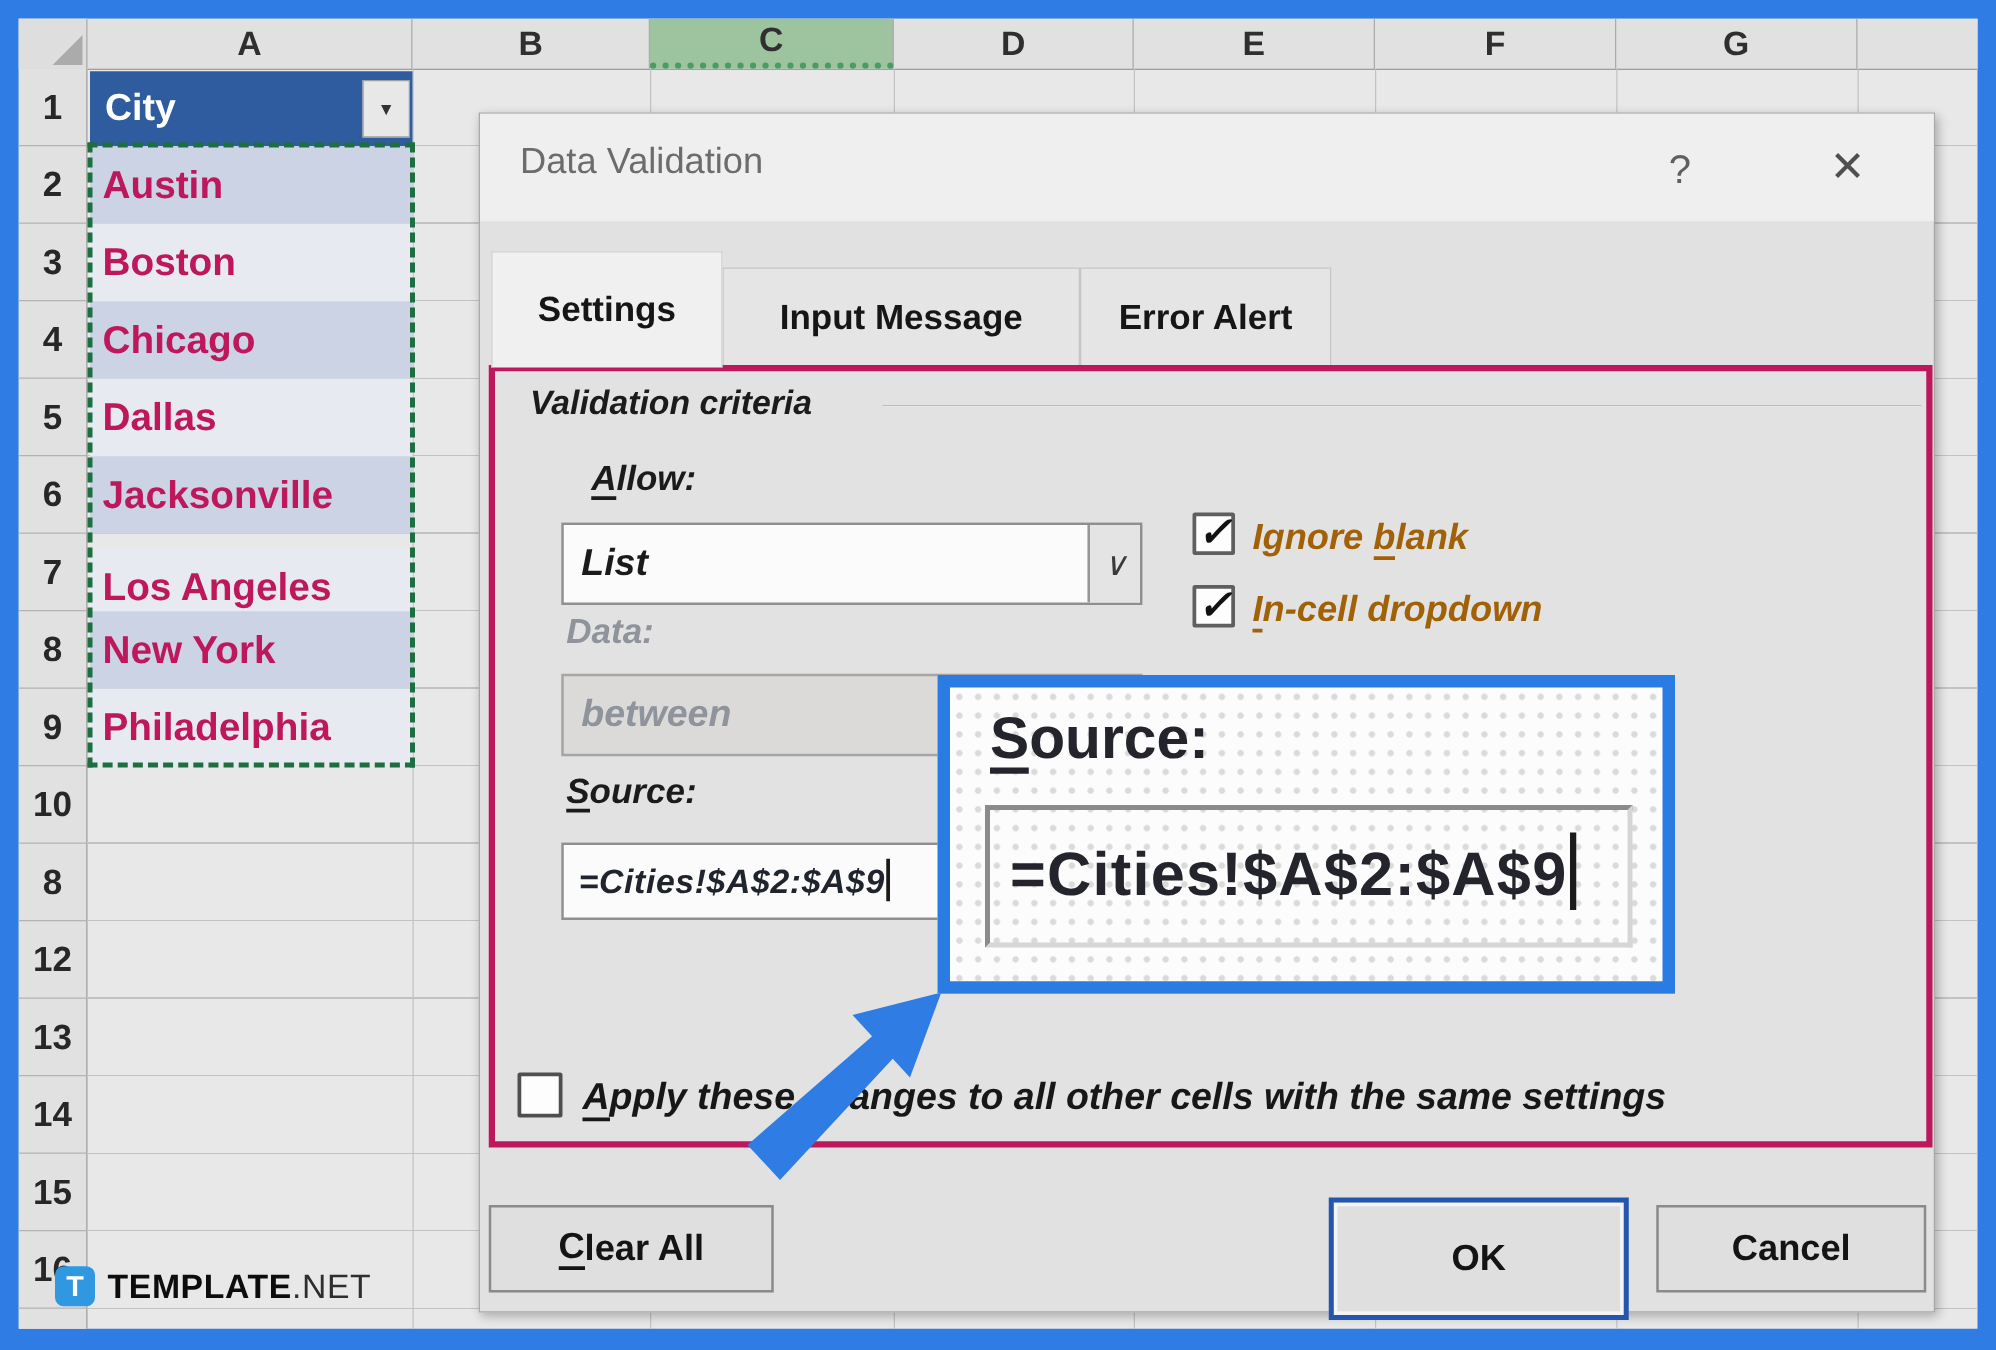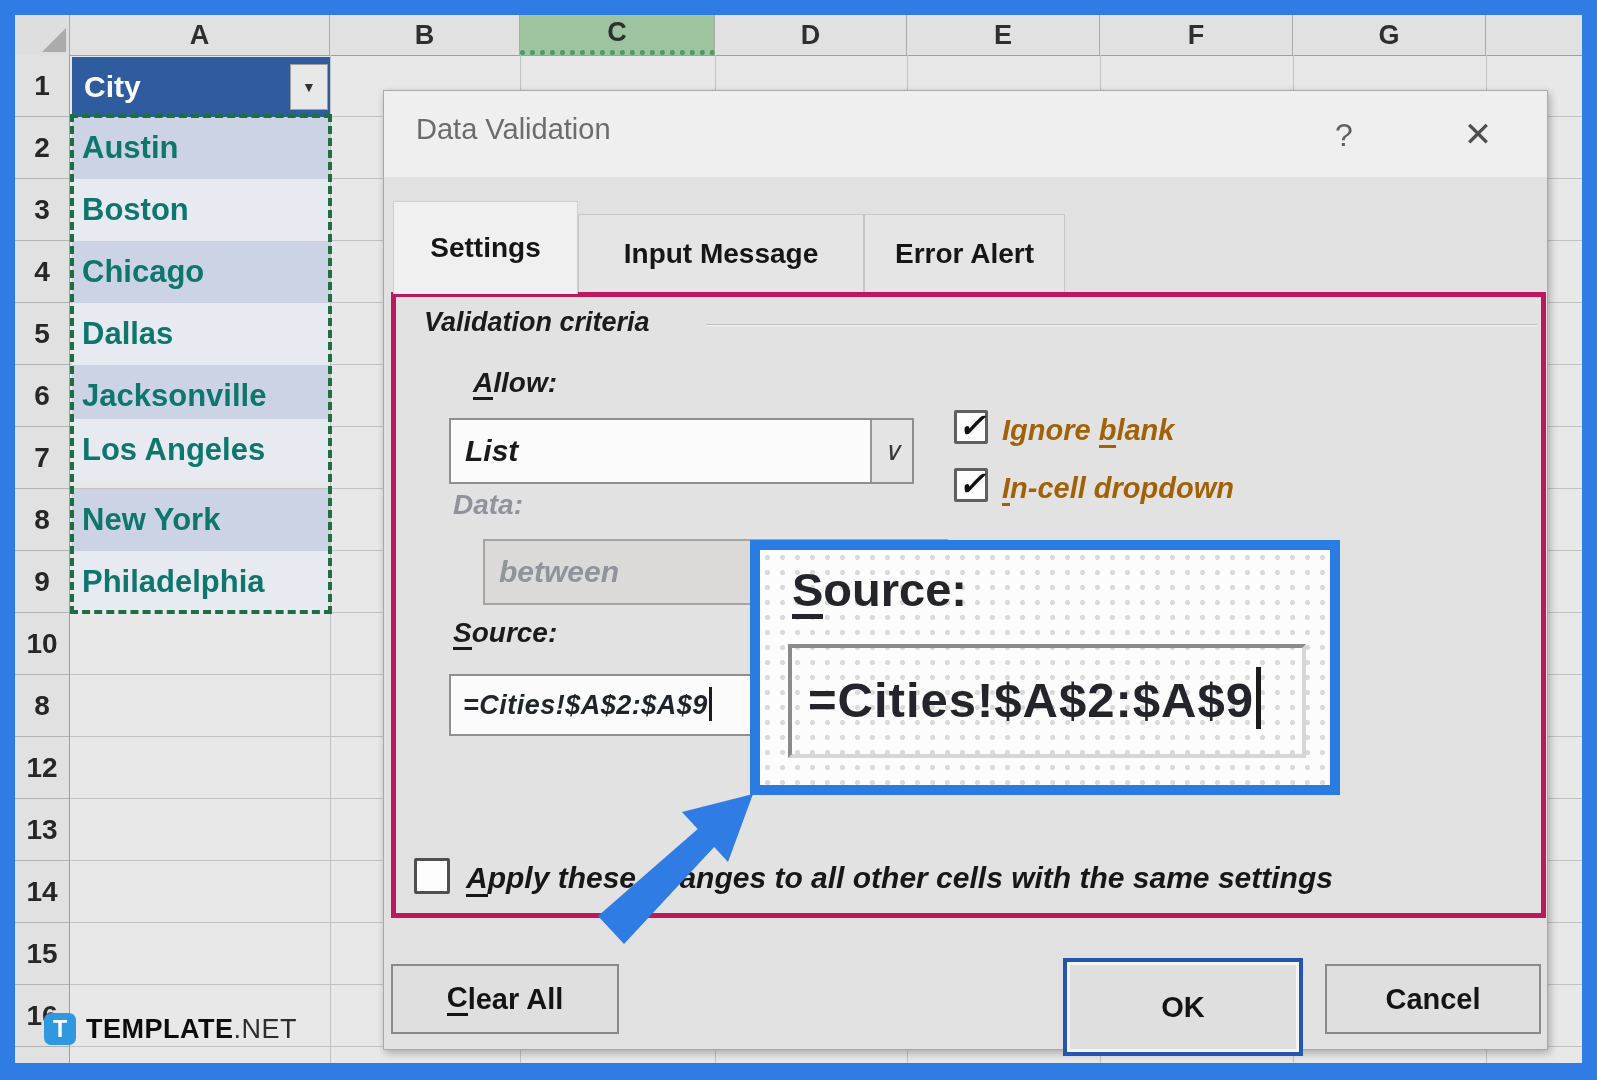--- a/index.html
+++ b/index.html
@@ -26,21 +26,21 @@
   .gridbody{position:absolute;left:55px;top:40px;right:0;bottom:0;
             background:repeating-linear-gradient(to bottom,transparent 0 61px,#c2c2c2 61px 62px);}
   .vline{position:absolute;top:40px;bottom:0;width:1px;background:#c2c2c2;}
 
   .cell-a1{position:absolute;left:57px;top:42px;width:258px;height:60px;background:#2e5c9e;
            color:#fff;font-size:30px;font-weight:600;line-height:60px;padding-left:12px;box-sizing:border-box;}
   .filter-btn{position:absolute;left:275px;top:49px;width:38px;height:46px;background:#e8e8e8;
               border:1px solid #9e9e9e;box-sizing:border-box;display:flex;align-items:center;
               justify-content:center;font-size:14px;color:#333;}
   .citycell{position:absolute;left:57px;width:258px;height:62px;line-height:62px;padding-left:10px;
-            box-sizing:border-box;font-size:31px;font-weight:600;color:#0f766e;}
+            box-sizing:border-box;font-size:31px;font-weight:600;color:#be185d;}
   .band-dark{background:#cbd3e5;} .band-light{background:#e8eaf1;}
   .ants{position:absolute;left:55px;top:99px;width:262px;height:500px;
         border:4px dashed #1e6f3f;box-sizing:border-box;z-index:3;}
 
   
   .dialog{position:absolute;left:383px;top:90px;width:1165px;height:960px;background:#e2e1e1;
           border:1px solid #a9a9a9;box-sizing:border-box;box-shadow:2px 3px 8px rgba(0,0,0,.28);z-index:10;}
   .titlebar{position:absolute;left:0;top:0;right:0;height:86px;background:#f0efef;}
   .dlg-title{position:absolute;left:32px;top:22px;font-size:29px;color:#6c6c6c;}
   .dlg-help{position:absolute;left:930px;top:18px;width:60px;height:52px;text-align:center;
@@ -60,21 +60,21 @@
         border-bottom:1px solid #f4f4f4;}
   .flabel{position:absolute;font-size:28px;font-weight:700;color:#1b1b1b;}
   .flabel-dis{color:#8e939c;}
   .mn{display:inline-block;border-bottom:3px solid currentColor;line-height:1.05;}
   .combo{position:absolute;left:53px;width:465px;height:66px;box-sizing:border-box;
          border:2px solid #8f8f8f;background:#fbfbfb;font-size:30px;font-weight:600;color:#1b1b1b;
          line-height:62px;padding-left:14px;}
   .combo-btn{position:absolute;right:0;top:0;width:42px;height:62px;background:#e4e4e4;
              border-left:2px solid #979797;box-sizing:border-box;display:flex;align-items:center;
              justify-content:center;font-size:26px;color:#3a3a3a;font-weight:400;}
-  .combo-dis{background:#dbdad9;border-color:#a5a5a5;color:#8e939c;margin-left:34px;}
+  .combo-dis{background:#dbdad9;border-color:#a5a5a5;color:#8e939c;}
   .combo-dis .combo-btn{background:#dedede;color:#9a9a9a;}
   .cbx{position:absolute;width:34px;height:34px;box-sizing:border-box;border:3px solid #5f5f5f;
        background:#fdfdfd;border-radius:2px;}
   .cbx .tick{position:absolute;left:1px;top:-7px;font-size:33px;font-weight:700;color:#111;}
   .cbxlabel{position:absolute;font-size:29px;font-weight:700;color:#a16207;}
   .srcinput{position:absolute;left:53px;top:377px;width:462px;height:62px;box-sizing:border-box;
             border:2px solid #8f8f8f;background:#fbfbfb;font-size:27px;font-weight:600;color:#20242c;
             line-height:58px;padding-left:12px;letter-spacing:.5px;white-space:nowrap;overflow:hidden;}
   .caret{display:inline-block;width:3px;height:34px;background:#1b1b1b;vertical-align:-7px;margin-left:1px;}
   .applyrow-box{position:absolute;left:18px;top:561px;width:36px;height:36px;box-sizing:border-box;
@@ -159,21 +159,21 @@
     <div class="cell-a1">City</div>
     <div class="filter-btn">
         <span>▼</span>
       </div>
 
     <div class="citycell band-dark" style="top:102px;">Austin</div>
     <div class="citycell band-light" style="top:164px;">Boston</div>
     <div class="citycell band-dark" style="top:226px;">Chicago</div>
     <div class="citycell band-light" style="top:288px;">Dallas</div>
     <div class="citycell band-dark" style="top:350px;">Jacksonville</div>
-    <div class="citycell band-light" style="top:404px;">Los Angeles</div>
+    <div class="citycell band-light" style="top:424px;">Los Angeles</div>
     <div class="citycell band-dark" style="top:474px;">New York</div>
     <div class="citycell band-light" style="top:536px;">Philadelphia</div>
 
     <div class="ants"></div>
   </div>
 
   <div class="dialog">
     <div class="titlebar"></div>
     <div class="dlg-title">Data Validation</div>
     <div class="dlg-help">?</div>

